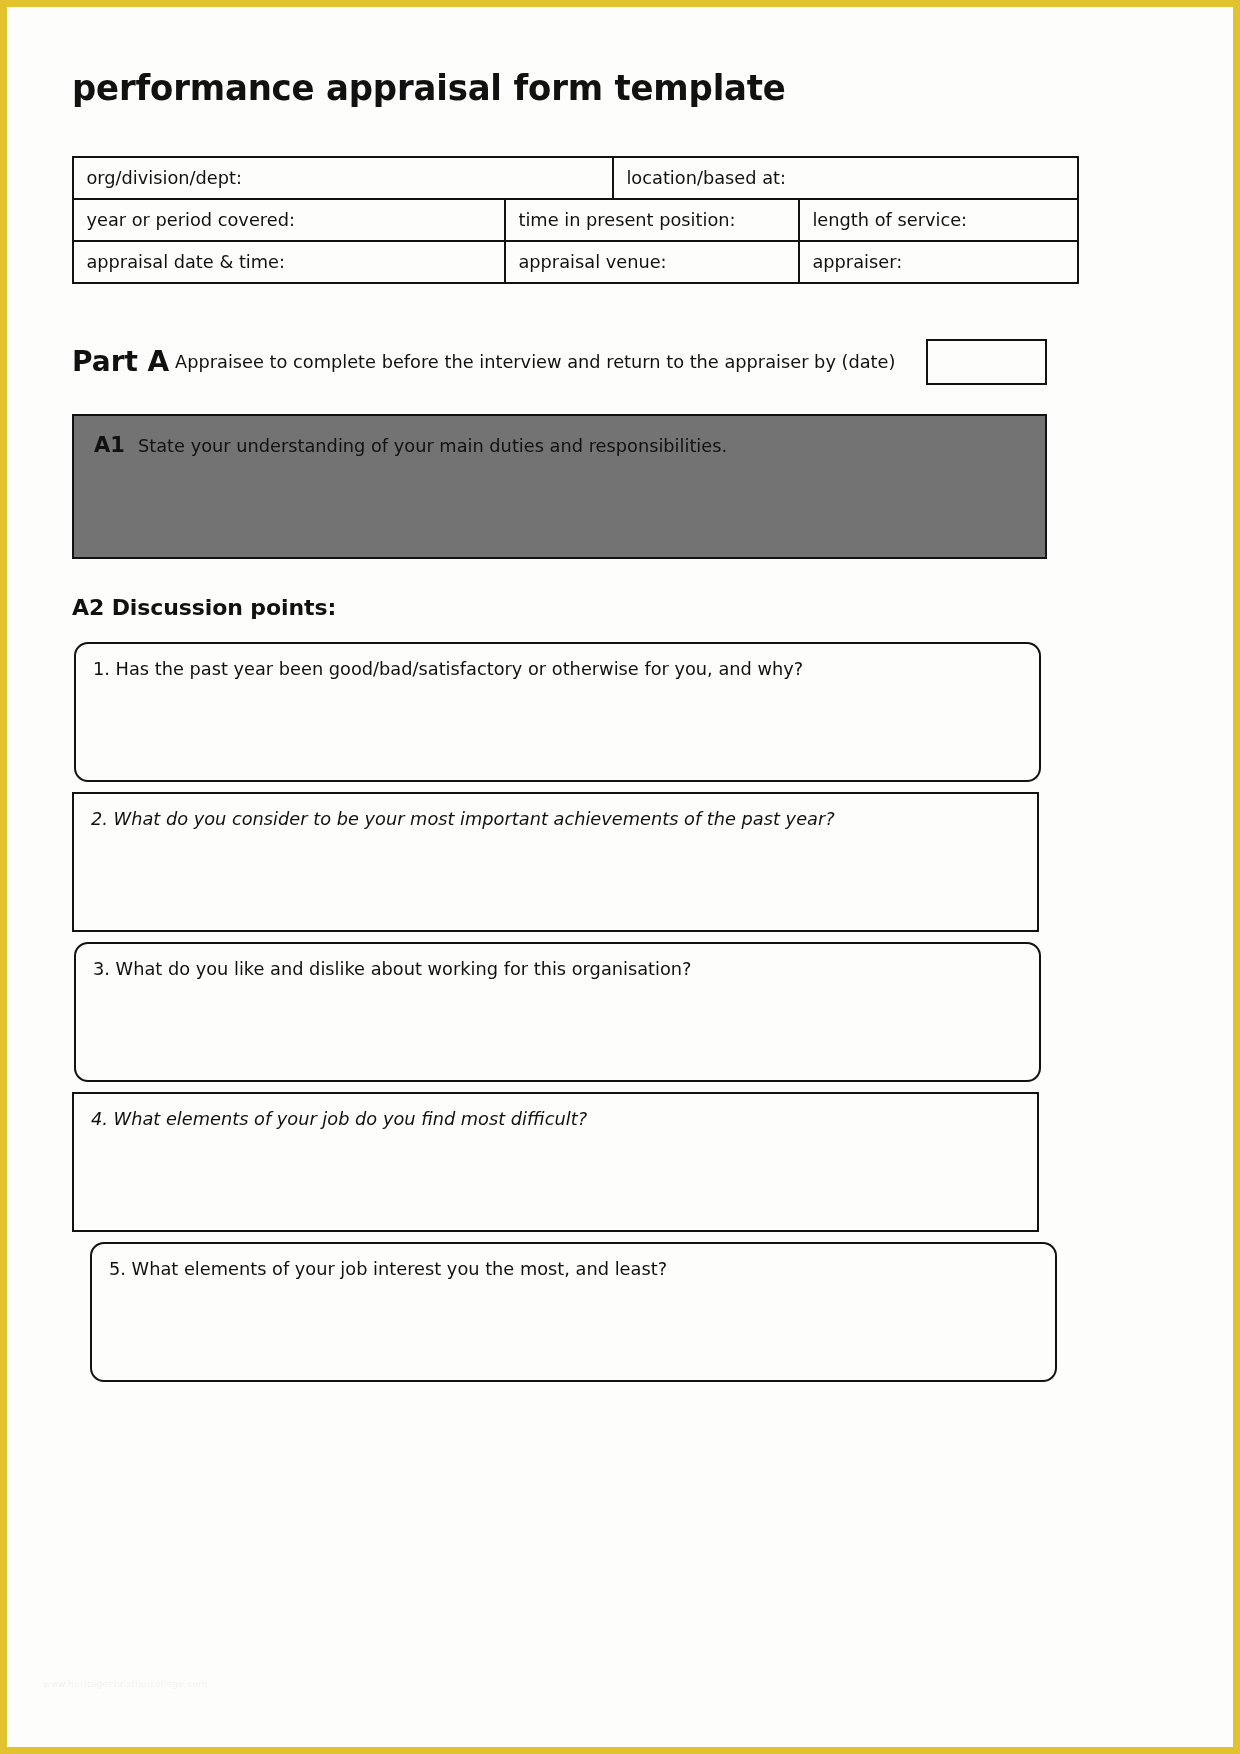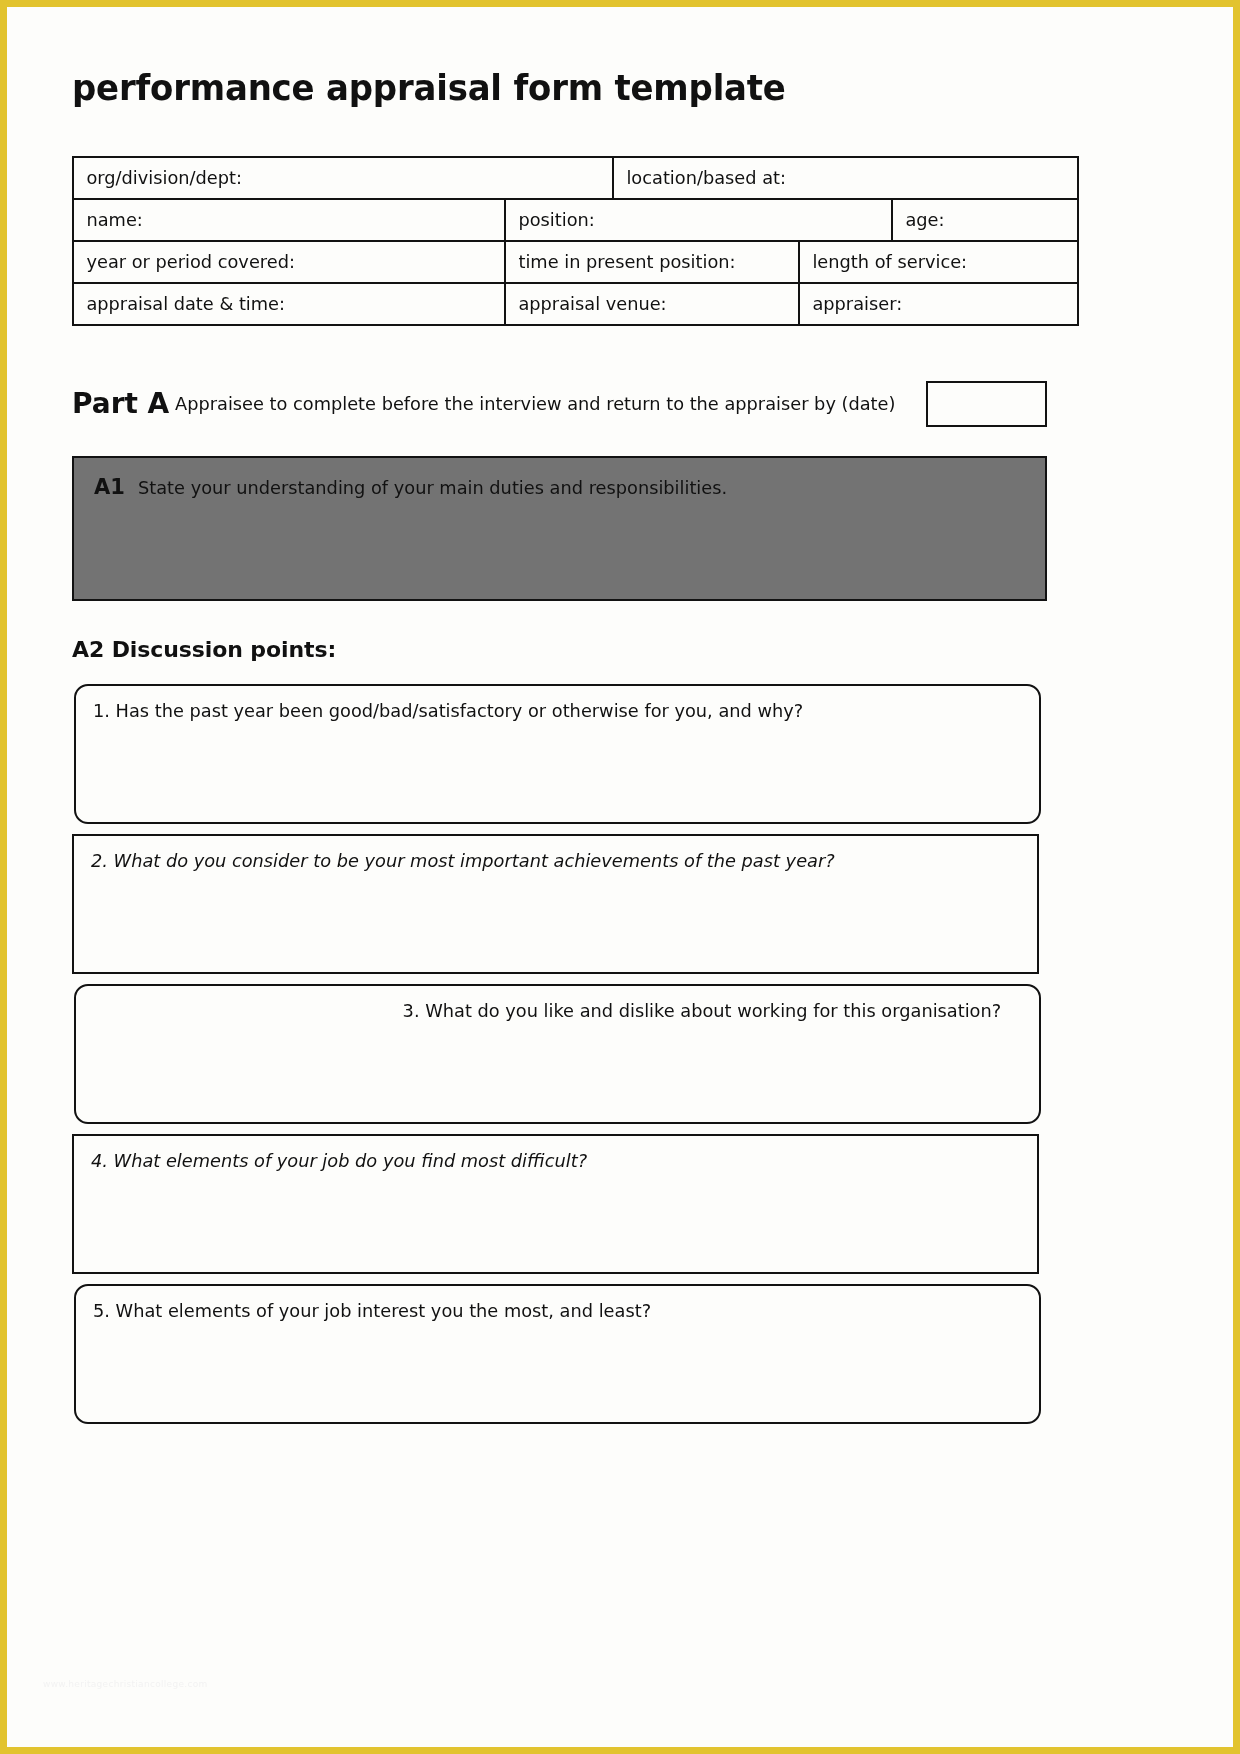--- a/index.html
+++ b/index.html
@@ -175,25 +175,20 @@
   <div class="sheet">
     <div class="content">
 
       <h1 class="doc-title">performance appraisal form template</h1>
 
       <table class="info-table">
         <tbody>
           <tr>
             <td colspan="5" style="width:525px">org/division/dept:</td>
             <td colspan="5" style="width:450px">location/based at:</td>
-          </tr>
-          <tr>
-            <td colspan="4" style="width:410px">name:</td>
-            <td colspan="4" style="width:420px">position:</td>
-            <td colspan="2" style="width:145px">age:</td>
           </tr>
           <tr>
             <td colspan="4" style="width:410px">year or period covered:</td>
             <td colspan="3" style="width:320px">time in present position:</td>
             <td colspan="3" style="width:245px">length of service:</td>
           </tr>
           <tr>
             <td colspan="4" style="width:410px">appraisal date &amp; time:</td>
             <td colspan="3" style="width:320px">appraisal venue:</td>
             <td colspan="3" style="width:245px">appraiser:</td>
@@ -217,29 +212,29 @@
       <div class="a2-heading">A2 Discussion points:</div>
 
       <div class="q-box offset-a" style="margin-left:2px;">
         <div class="q-text">1. Has the past year been good/bad/satisfactory or otherwise for you, and why?</div>
       </div>
 
       <div class="q-box offset-b" style="margin-left:0px;">
         <div class="q-text">2. What do you consider to be your most important achievements of the past year?</div>
       </div>
 
-      <div class="q-box offset-a" style="margin-left:2px;text-align:right;">
+      <div class="q-box offset-a" style="margin-left:2px;">
         <div class="q-text">3. What do you like and dislike about working for this organisation?</div>
       </div>
 
       <div class="q-box offset-b" style="margin-left:0px;">
         <div class="q-text">4. What elements of your job do you find most difficult?</div>
       </div>
 
-      <div class="q-box offset-a" style="margin-left:2px;">
+      <div class="q-box offset-a" style="margin-left:18px;">
         <div class="q-text">5. What elements of your job interest you the most, and least?</div>
       </div>
 
     </div>
 
     <div class="watermark">www.heritagechristiancollege.com</div>
   </div>
 </div>
 
 </body></html>

